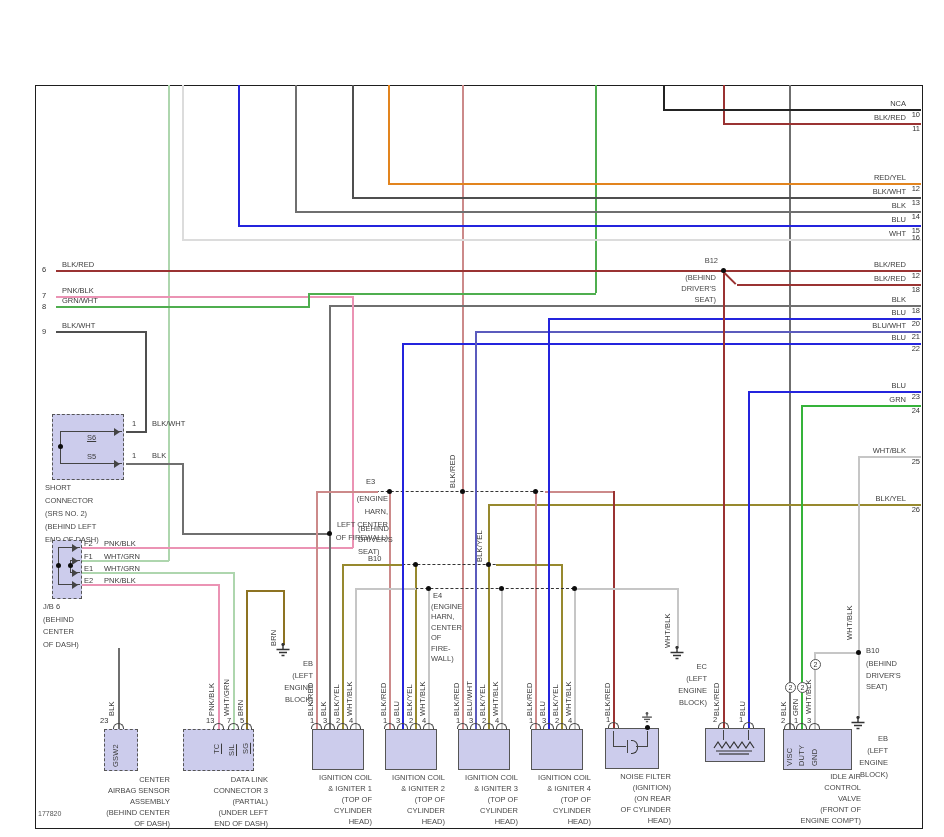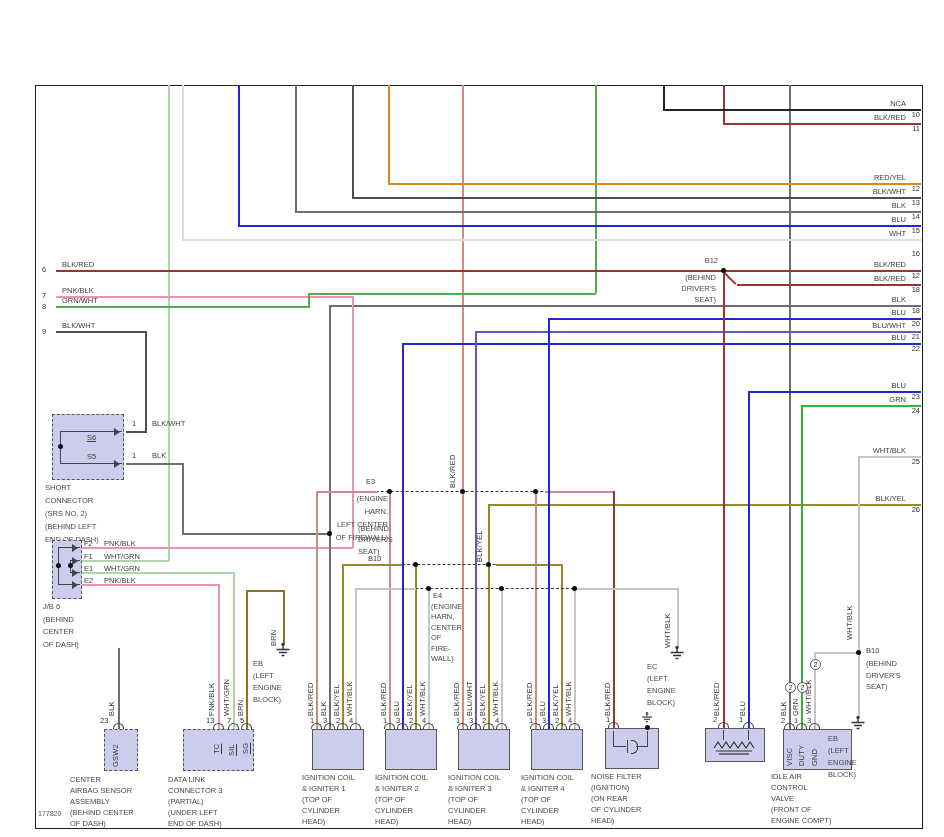--- a/index.html
+++ b/index.html
@@ -16,21 +16,21 @@
   .redyel{background:#e2841e}.blkwht{background:#4f4f4f}.blk{background:#6f6f6f}
   .blu{background:#2424dd}.bluwht{background:#5b5bbd}.wht{background:#dcdcdc}
   .whtblk{background:#c6c6c6}.grn{background:#35b33a}.grnwht{background:#4fae4f}
   .whtgrn{background:#aed6ae}.pnkblk{background:#eb93b4}.brn{background:#8d7322}.blkyel{background:#97892e}
   .lb{position:absolute;font-size:7.5px;color:#3c3c3c;white-space:nowrap;line-height:1;}
   .rlb{position:absolute;left:816px;width:90px;text-align:right;font-size:7.5px;color:#3c3c3c;line-height:1;}
   .num{position:absolute;font-size:7.5px;color:#333;line-height:1;}
   .rnum{position:absolute;left:898px;width:22px;text-align:right;font-size:7.5px;color:#333;line-height:1;}
   .vl{position:absolute;writing-mode:vertical-rl;transform:rotate(180deg);font-size:7.5px;color:#3c3c3c;letter-spacing:.2px;line-height:10px;}
   .vlu{text-decoration:underline;}
-  .nm{position:absolute;font-size:7.5px;color:#474747;line-height:11px;white-space:pre-line;text-align:left;}
+  .nm{position:absolute;font-size:7.5px;color:#474747;line-height:11px;white-space:pre-line;text-align:right;}
   .nml{text-align:left;}.nmr{text-align:right;}
   .dash{position:absolute;height:0;border-top:1.6px dashed #333;}
   .dot{position:absolute;width:5px;height:5px;border-radius:50%;background:#0d0d0d;}
   .dbox{position:absolute;background:#ccccec;border:1.2px dashed #555;}
   .box{position:absolute;background:#ccccec;border:1.2px solid #555;}
   .parc{position:absolute;width:9px;height:5px;border:1.4px solid #444;border-bottom:none;border-radius:9px 9px 0 0;}
   .tri{position:absolute;width:0;height:0;border-left:6px solid #444;border-top:4px solid transparent;border-bottom:4px solid transparent;}
   .c2{position:absolute;width:9px;height:9px;border:1px solid #555;border-radius:50%;font-size:7px;line-height:9px;text-align:center;color:#333;background:#fff;}
   .diag{position:absolute;width:19px;height:2px;background:#9a3332;transform-origin:0 0;transform:rotate(45deg);}
   .cap{position:absolute;width:6px;height:12px;border:1.5px solid #333;border-left:none;border-radius:0 6px 6px 0;}
@@ -437,21 +437,21 @@
     <span class="rnum" style="top:125px">11</span>
   <span class="rlb" style="top:174px">RED/YEL</span>
     <span class="rnum" style="top:185px">12</span>
   <span class="rlb" style="top:188px">BLK/WHT</span>
     <span class="rnum" style="top:199px">13</span>
   <span class="rlb" style="top:202px">BLK</span>
     <span class="rnum" style="top:213px">14</span>
   <span class="rlb" style="top:216px">BLU</span>
     <span class="rnum" style="top:227px">15</span>
   <span class="rlb" style="top:230px">WHT</span>
-    <span class="rnum" style="top:250px">16</span>
+    <span class="rnum" style="top:234px">16</span>
   <span class="rlb" style="top:261px">BLK/RED</span>
     <span class="rnum" style="top:272px">12</span>
   <span class="rlb" style="top:275px">BLK/RED</span>
     <span class="rnum" style="top:286px">18</span>
   <span class="rlb" style="top:296px">BLK</span>
     <span class="rnum" style="top:307px">18</span>
   <span class="rlb" style="top:309px">BLU</span>
     <span class="rnum" style="top:320px">20</span>
   <span class="rlb" style="top:322px">BLU/WHT</span>
     <span class="rnum" style="top:333px">21</span>

